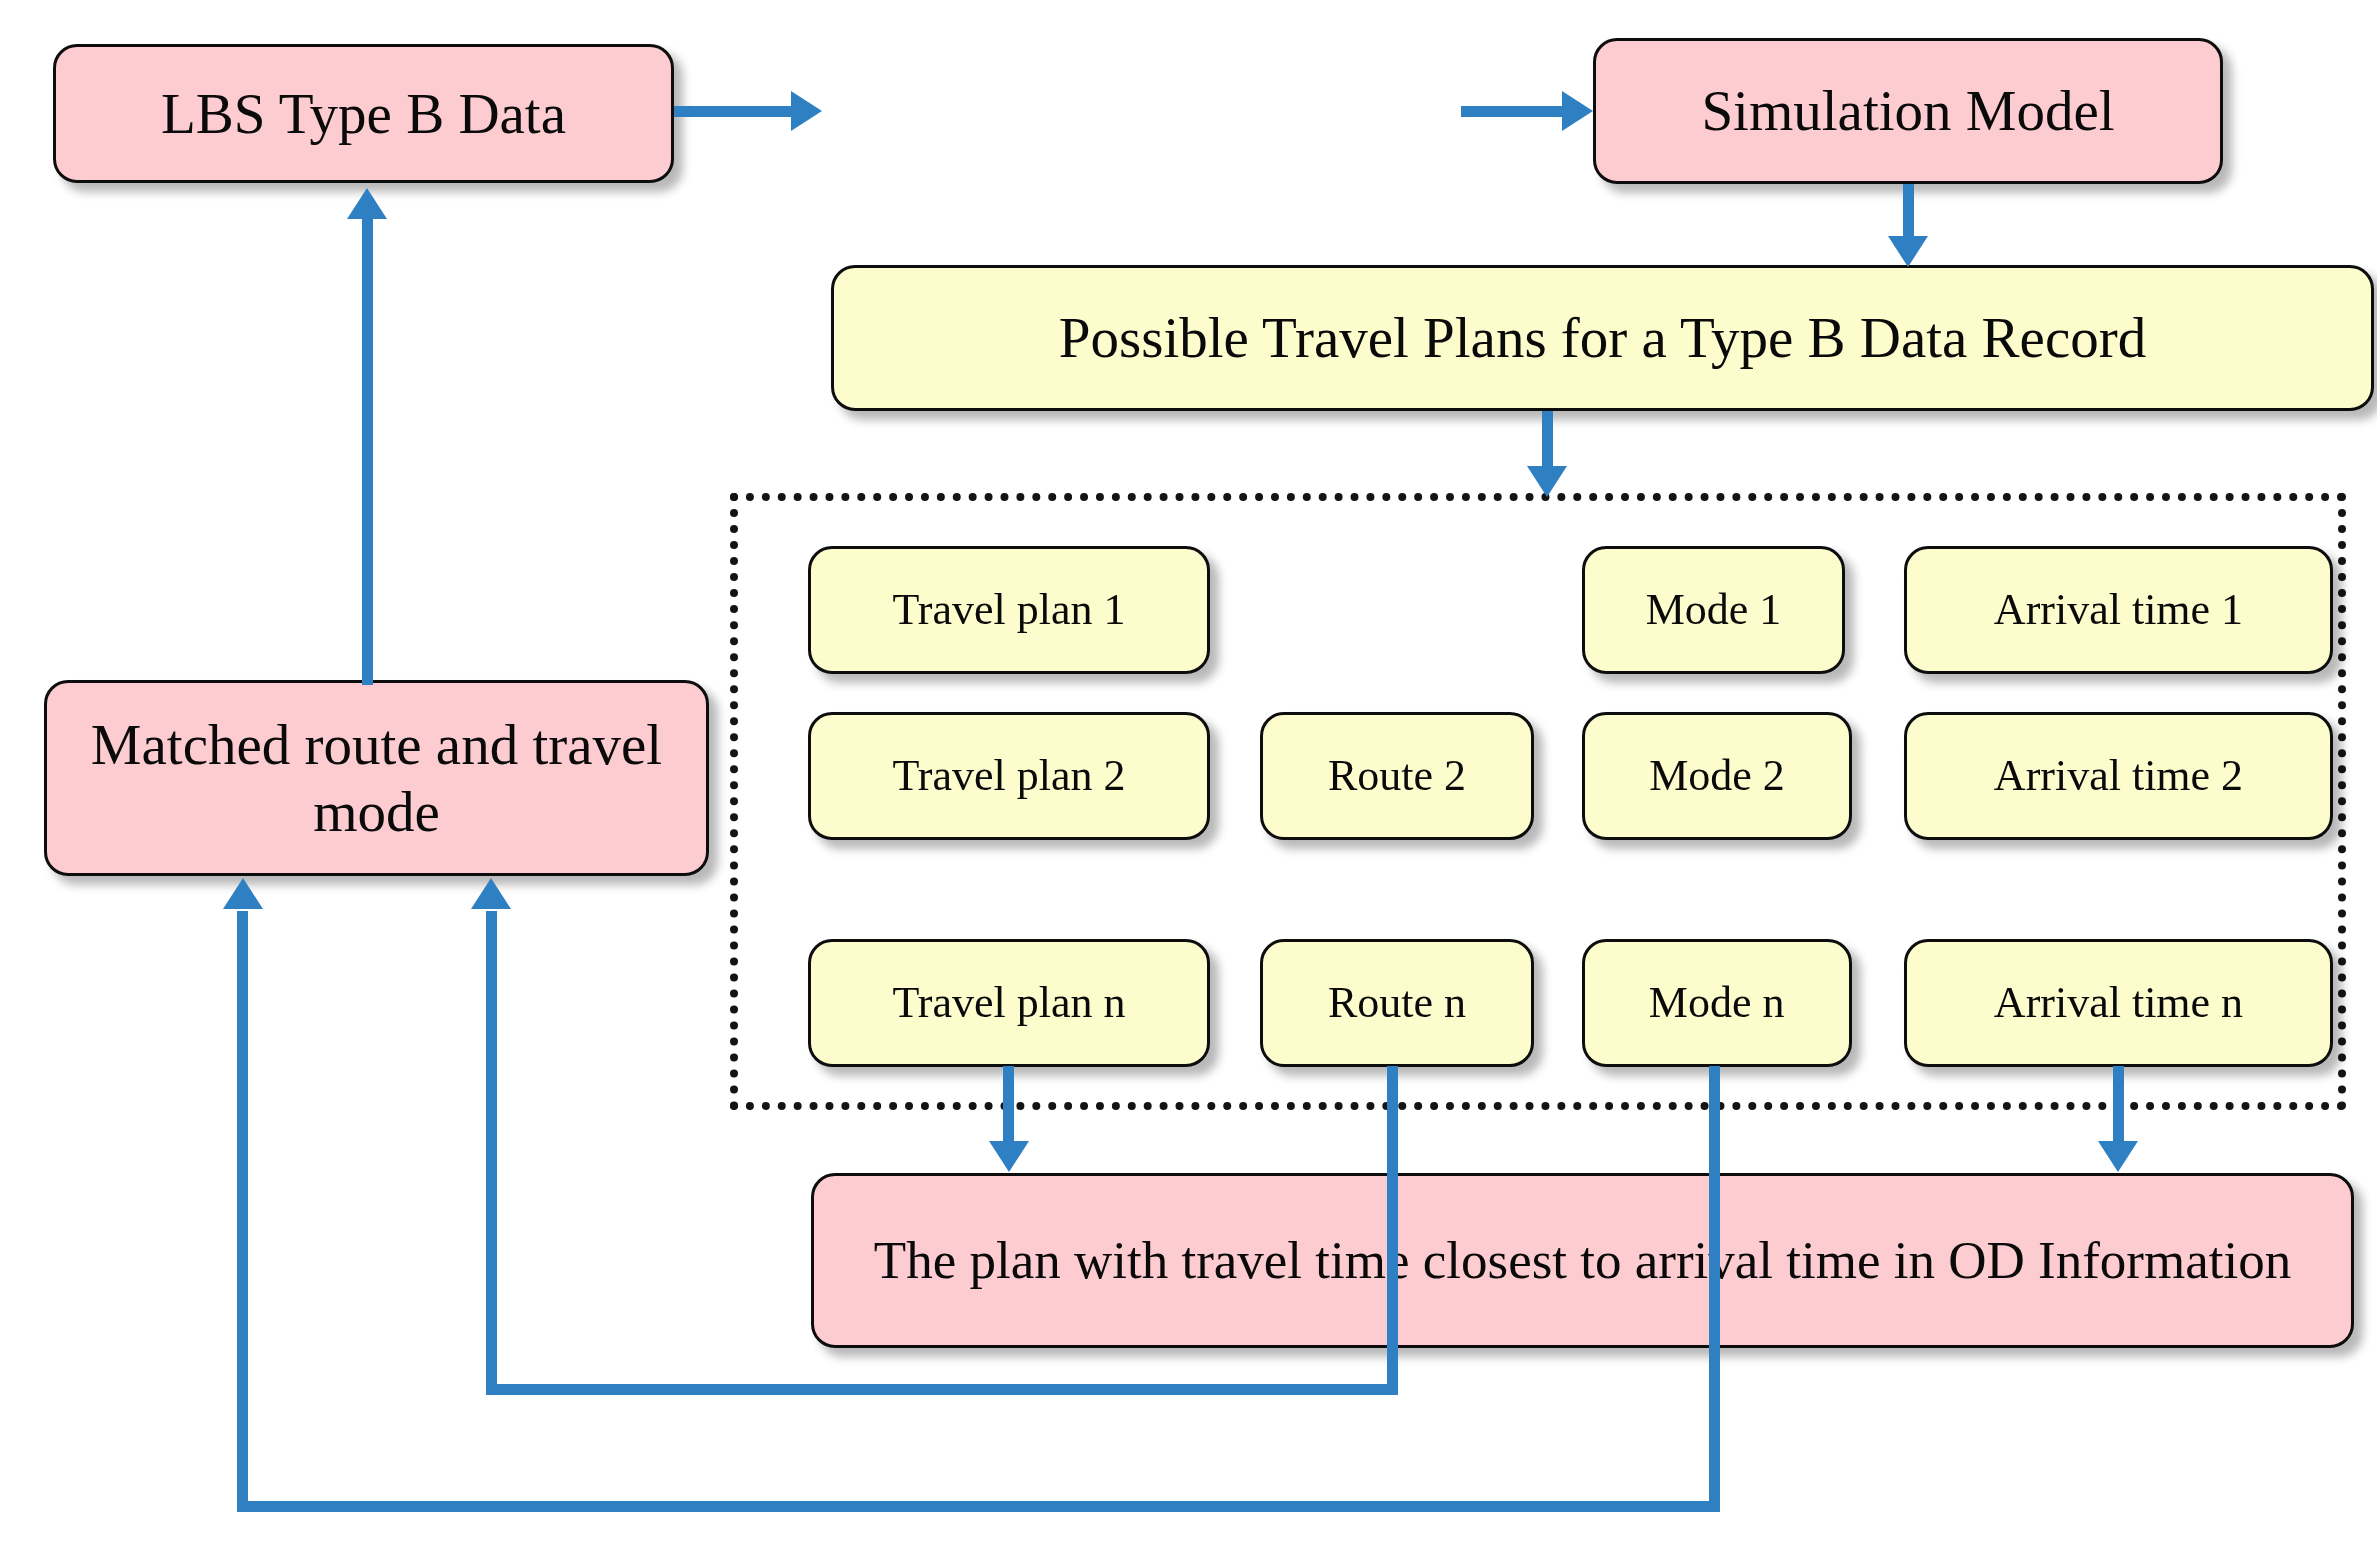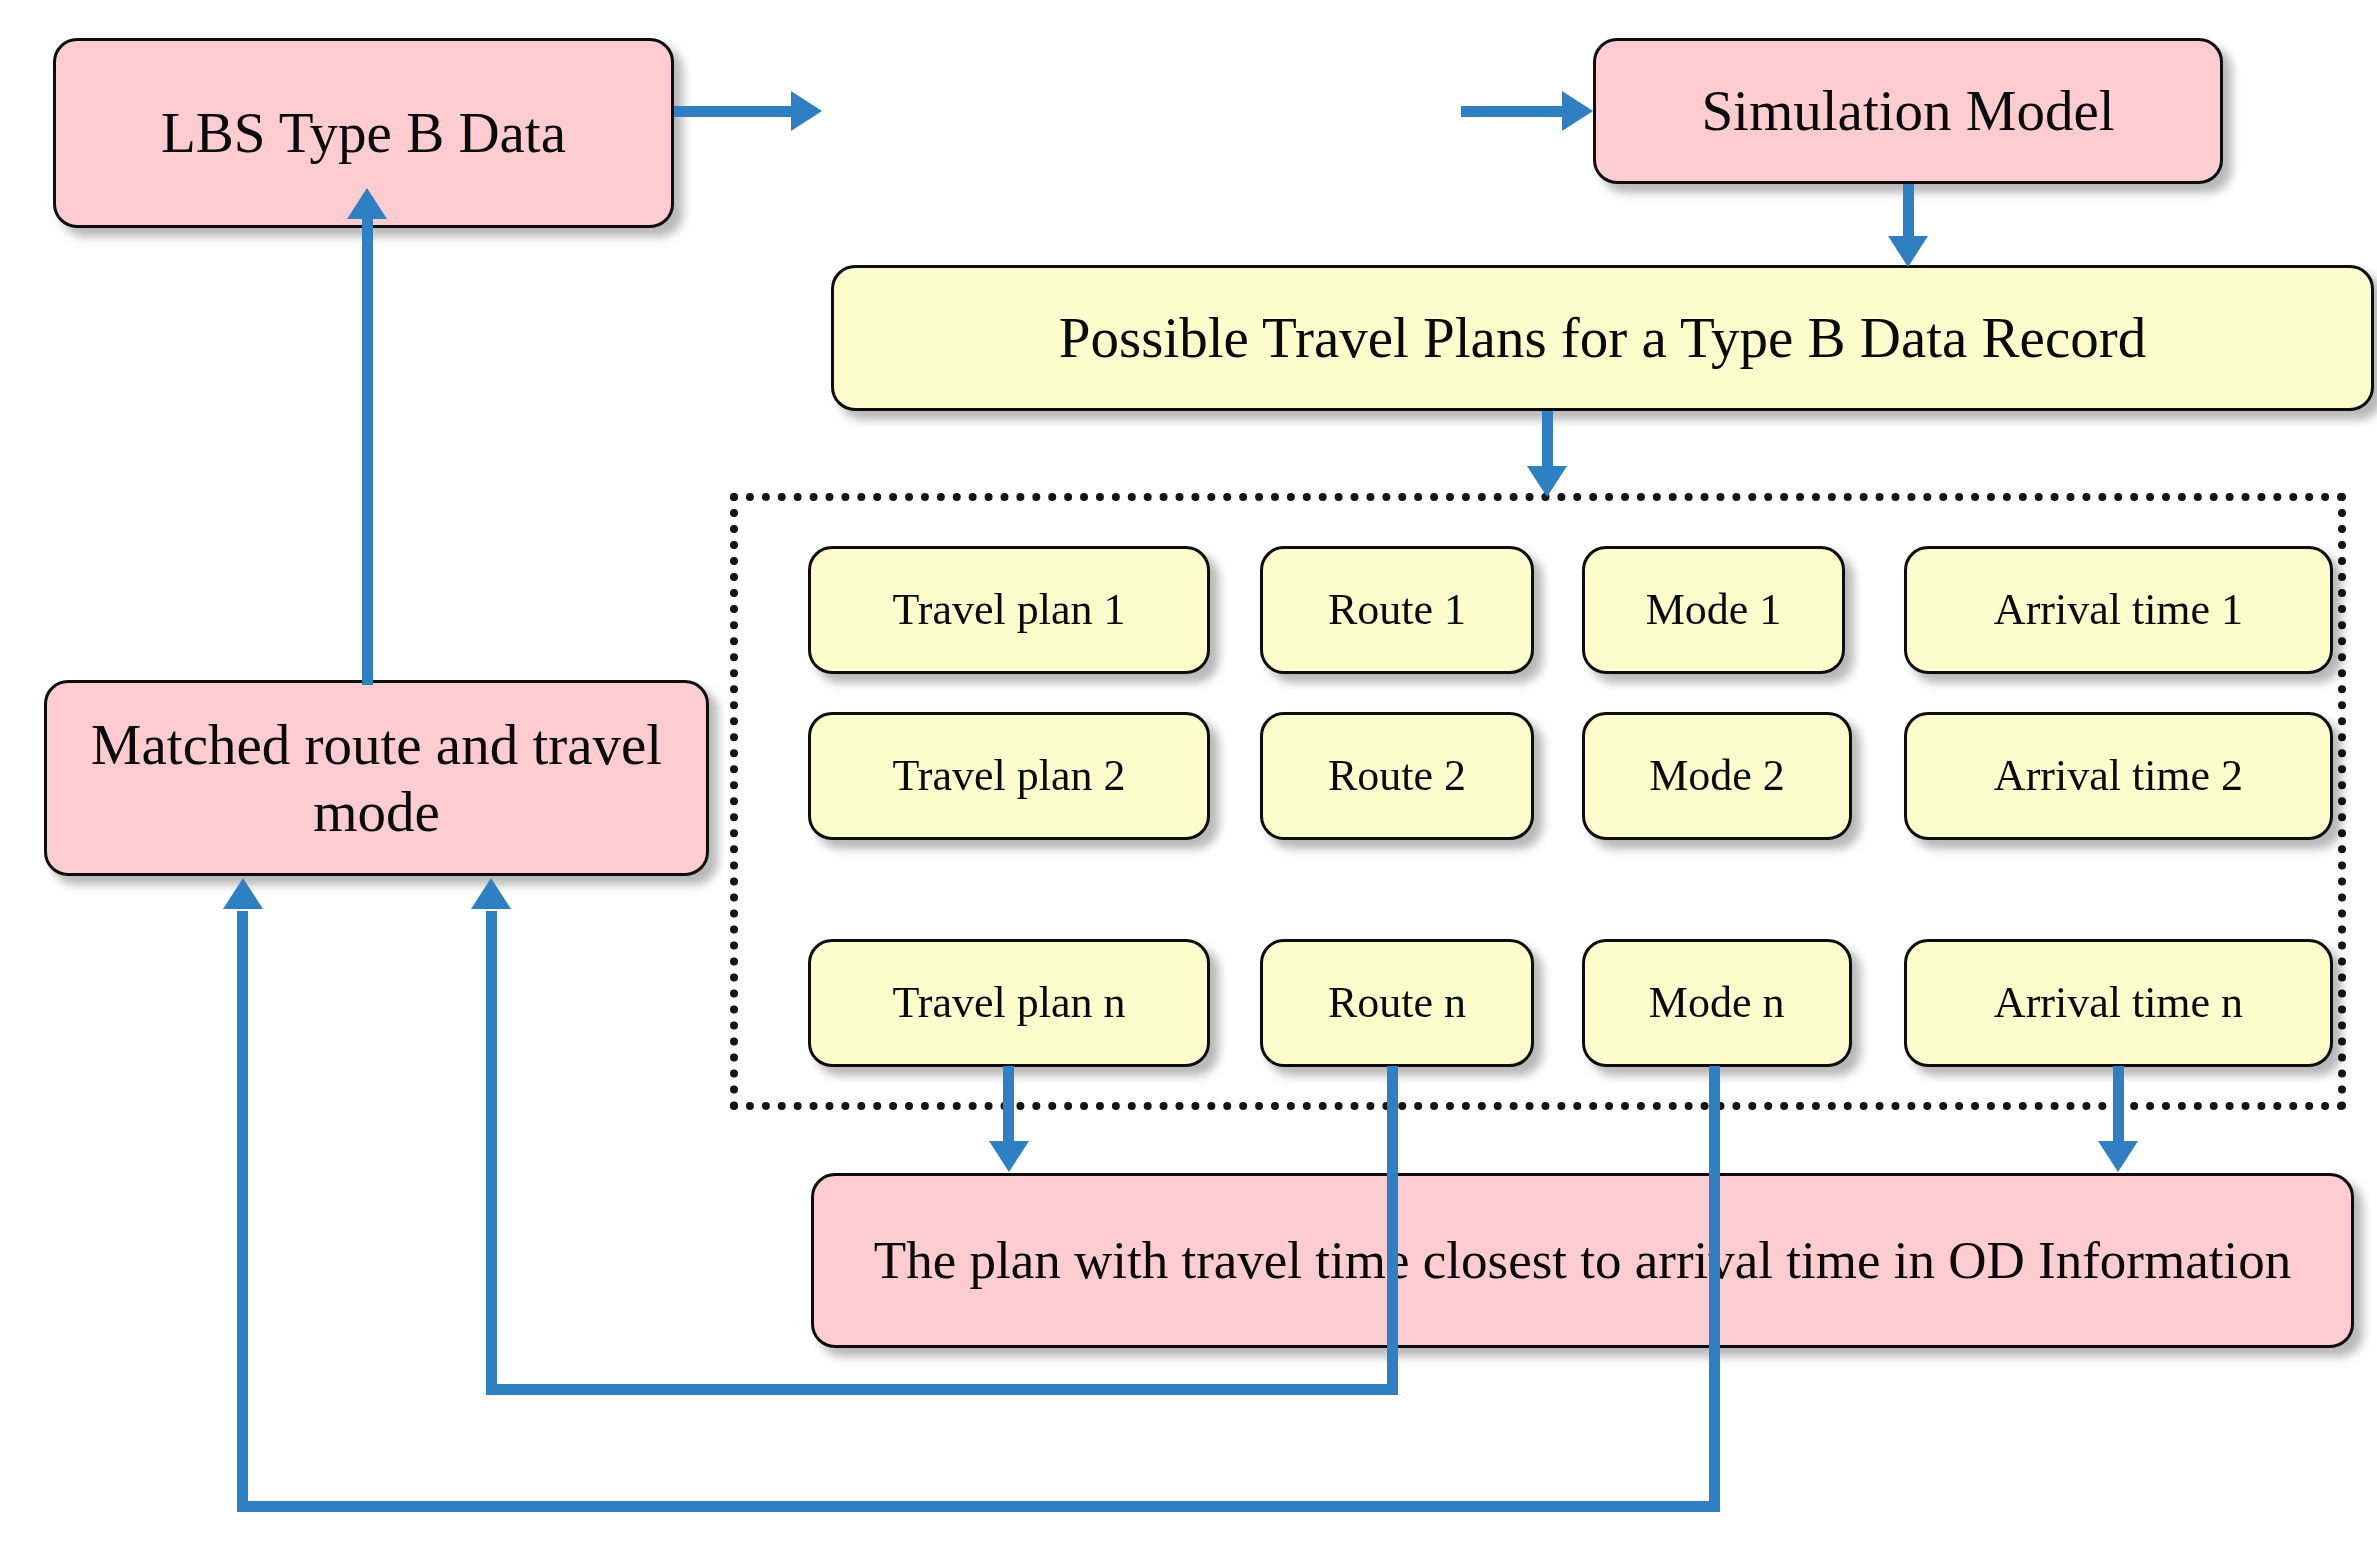--- a/index.html
+++ b/index.html
@@ -73,40 +73,37 @@
     border-top: 20px solid transparent;
     border-bottom: 20px solid transparent;
     border-left: 31px solid #2e80c2;
   }
 </style>
 </head>
 <body>
 
 <div id="stage">
 
-  <div class="node pink t-big" style="left:53px; top:38px; width:621px; height:190px;">
+  <div class="node pink t-big" style="left:53px; top:44px; width:621px; height:139px;">
     <span>LBS Type B Data</span>
   </div>
 
 
   <div class="node pink t-big" style="left:1593px; top:38px; width:630px; height:146px;">
     <span>Simulation Model</span>
   </div>
 
   <div class="node yellow t-big" style="left:811px; top:265px; width:1543px; height:146px;margin-left:20px;">
     <span>Possible Travel Plans for a Type B Data Record</span>
   </div>
 
   <div class="dotted-group" style="left:730px; top:493px; width:1616px; height:617px;"></div>
 
   <div class="node yellow t-small" style="left:808px; top:546px; width:402px; height:128px;">
     <span>Travel plan 1</span>
-  </div>
-  <div class="node yellow t-small" style="left:1260px; top:546px; width:274px; height:128px;">
-    <span>Route 1</span>
   </div>
   <div class="node yellow t-small" style="left:1582px; top:546px; width:263px; height:128px;">
     <span>Mode 1</span>
   </div>
   <div class="node yellow t-small" style="left:1904px; top:546px; width:429px; height:128px;">
     <span>Arrival time 1</span>
   </div>
 
   <div class="node yellow t-small" style="left:808px; top:712px; width:402px; height:128px;">
     <span>Travel plan 2</span>

